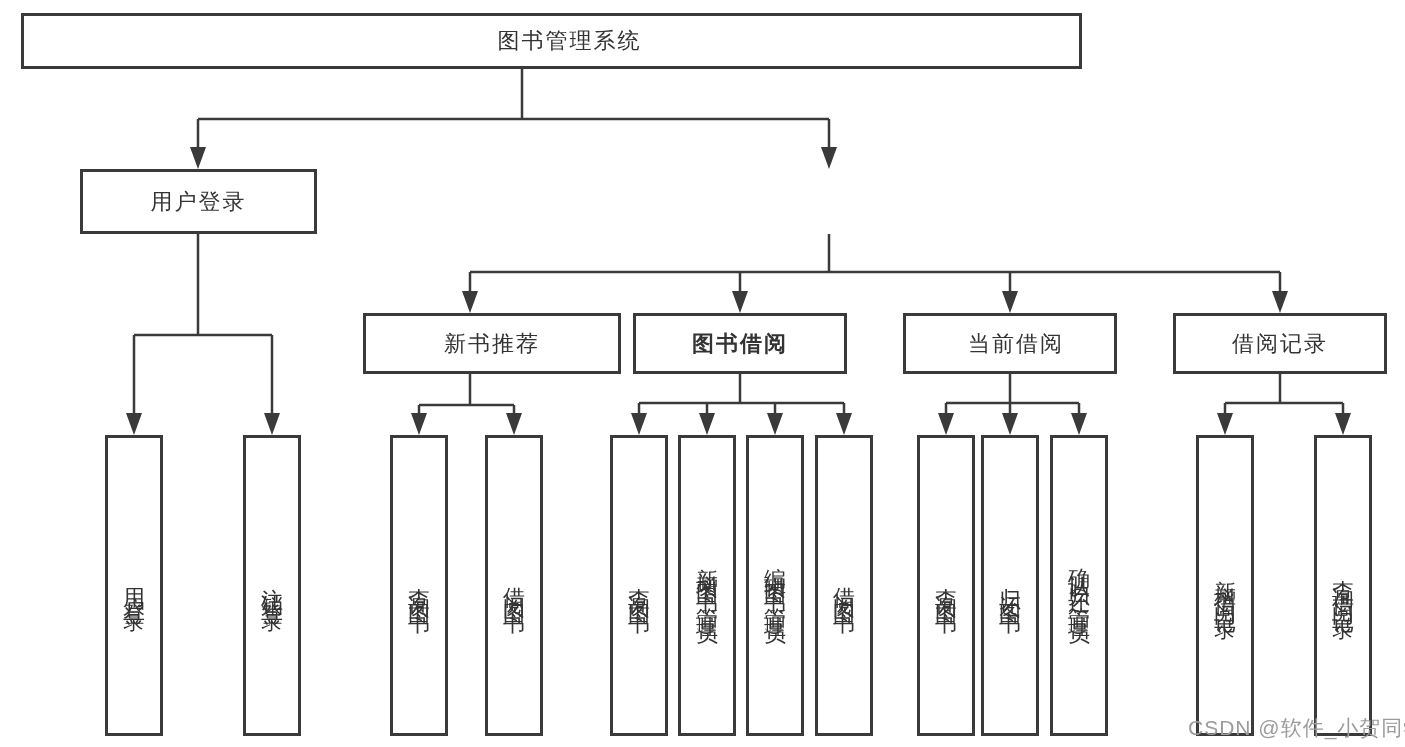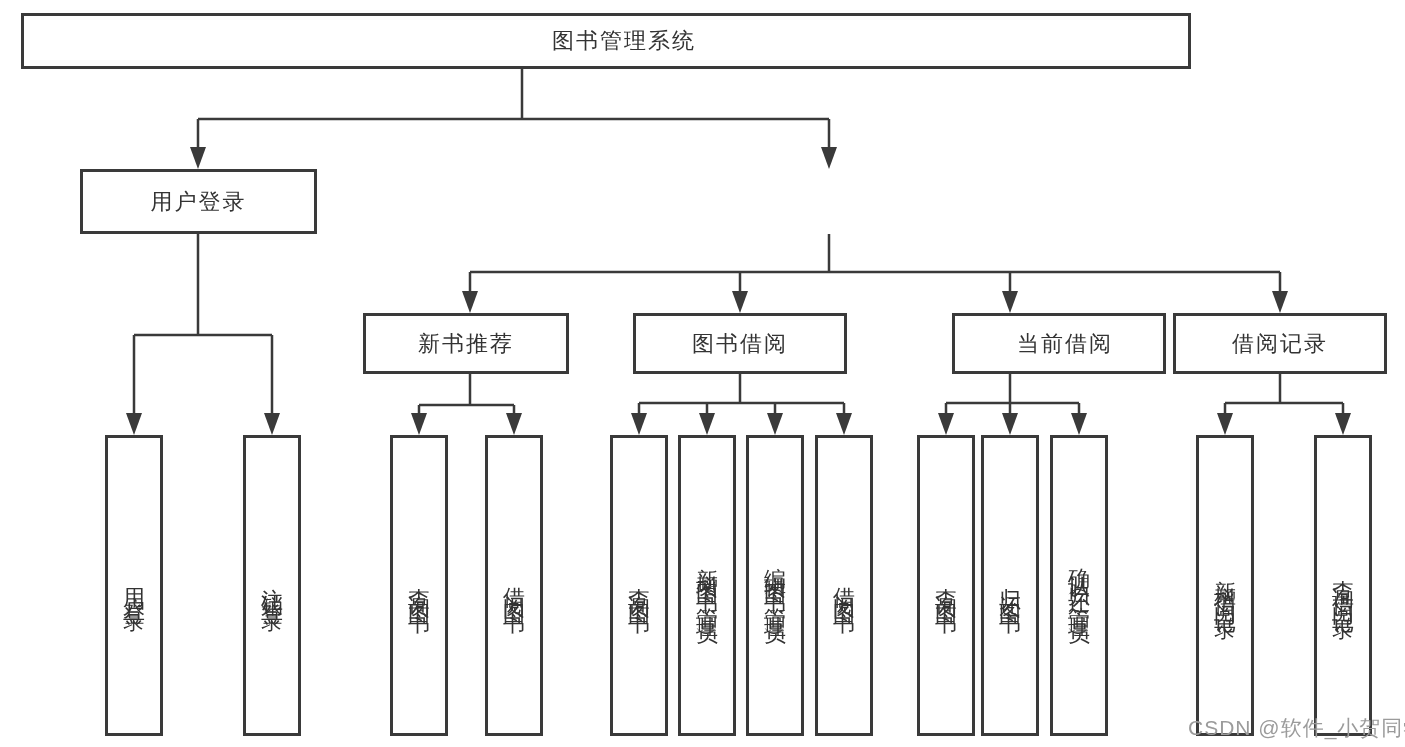--- a/index.html
+++ b/index.html
@@ -92,35 +92,35 @@
       <polygon points="767,413 783,413 775,435"></polygon>
       <polygon points="836,413 852,413 844,435"></polygon>
       <polygon points="938,413 954,413 946,435"></polygon>
       <polygon points="1002,413 1018,413 1010,435"></polygon>
       <polygon points="1071,413 1087,413 1079,435"></polygon>
       <polygon points="1217,413 1233,413 1225,435"></polygon>
       <polygon points="1335,413 1351,413 1343,435"></polygon>
     </g>
   </svg>
 
-  <div class="box" style="left:21px; top:13px; width:1170px; height:56px;padding-left:36px;">
+  <div class="box" style="left:21px; top:13px; width:1061px; height:56px;padding-left:36px;">
     <span class="lab">图书管理系统</span>
   </div>
 
   <div class="box" style="left:80px; top:169px; width:237px; height:65px;">
     <span class="lab">用户登录</span>
   </div>
 
-  <div class="box" style="left:363px; top:313px; width:206px; height:61px;">
+  <div class="box" style="left:363px; top:313px; width:258px; height:61px;">
     <span class="lab">新书推荐</span>
   </div>
-  <div class="box" style="left:633px; top:313px; width:214px; height:61px;">
+  <div class="box" style="left:633px; top:313px; width:214px; height:61px;font-weight:bold;">
     <span class="lab">图书借阅</span>
   </div>
-  <div class="box" style="left:952px; top:313px; width:214px; height:61px;padding-left:12px;">
+  <div class="box" style="left:903px; top:313px; width:214px; height:61px;padding-left:12px;">
     <span class="lab">当前借阅</span>
   </div>
   <div class="box" style="left:1173px; top:313px; width:214px; height:61px;">
     <span class="lab">借阅记录</span>
   </div>
 
   <div class="box leaf" style="left:105px; top:435px; width:58px; height:301px;">
     <span class="lab">用户登录</span>
   </div>
   <div class="box leaf" style="left:243px; top:435px; width:58px; height:301px;">

